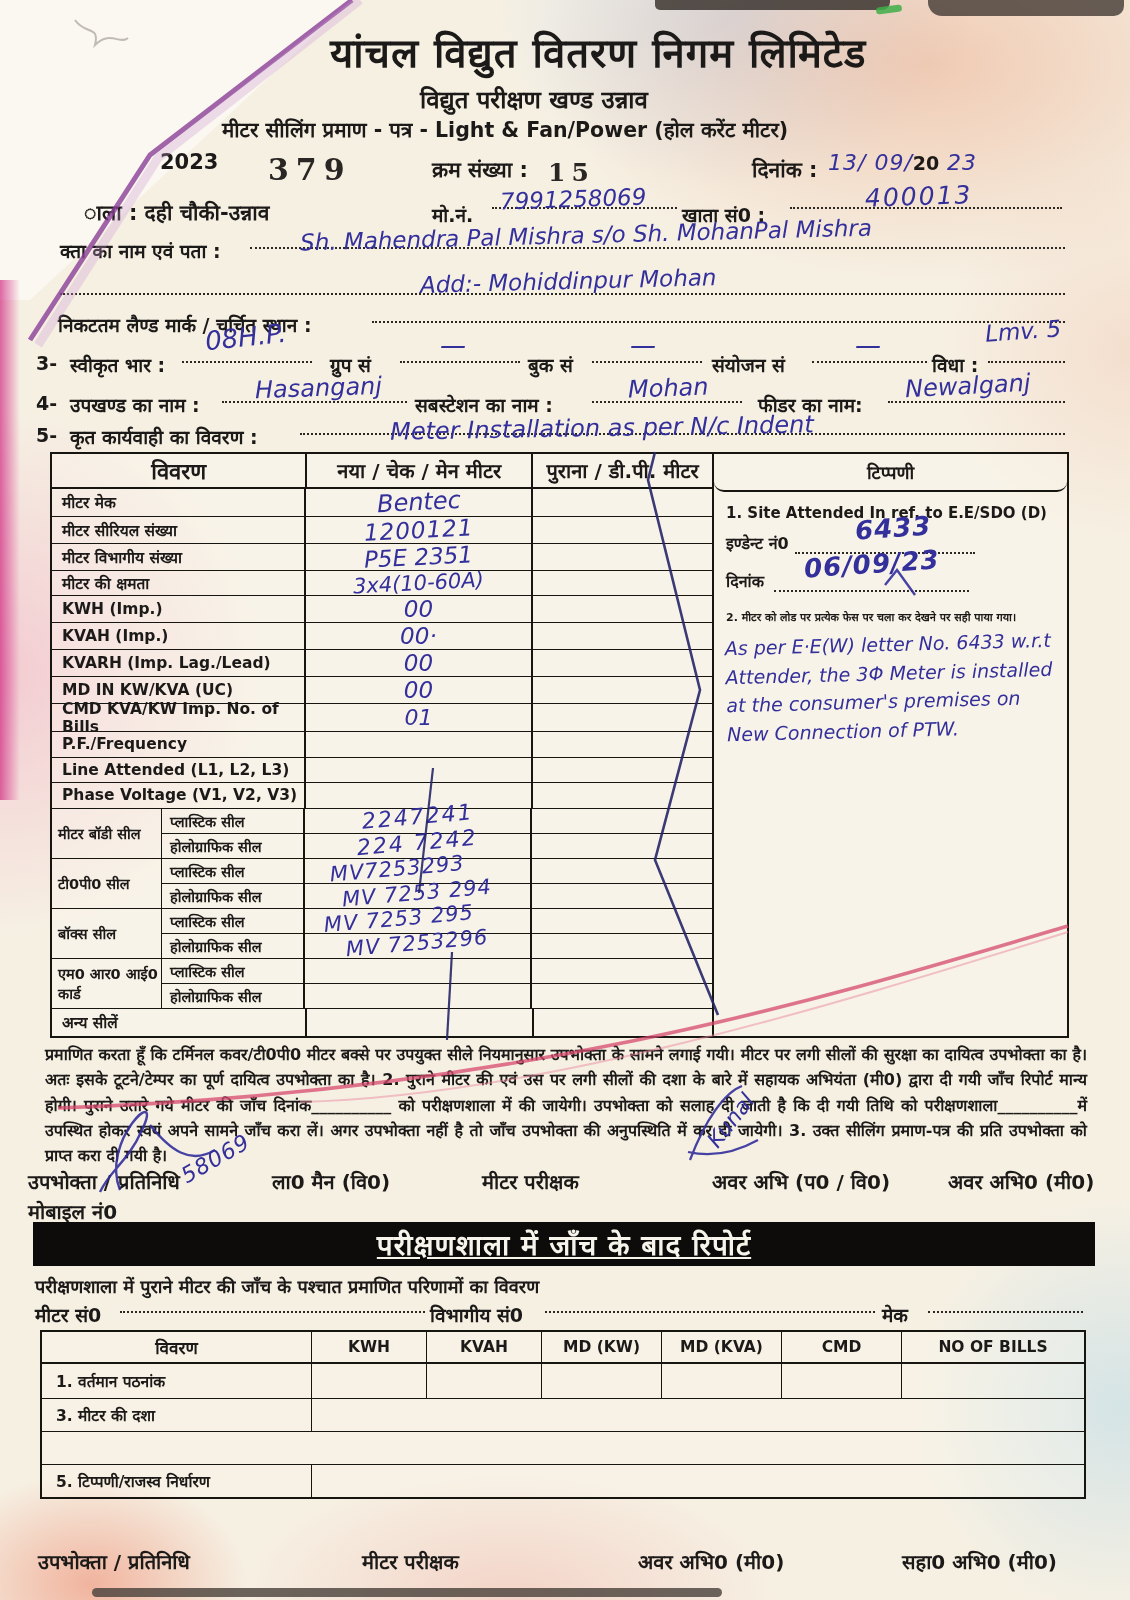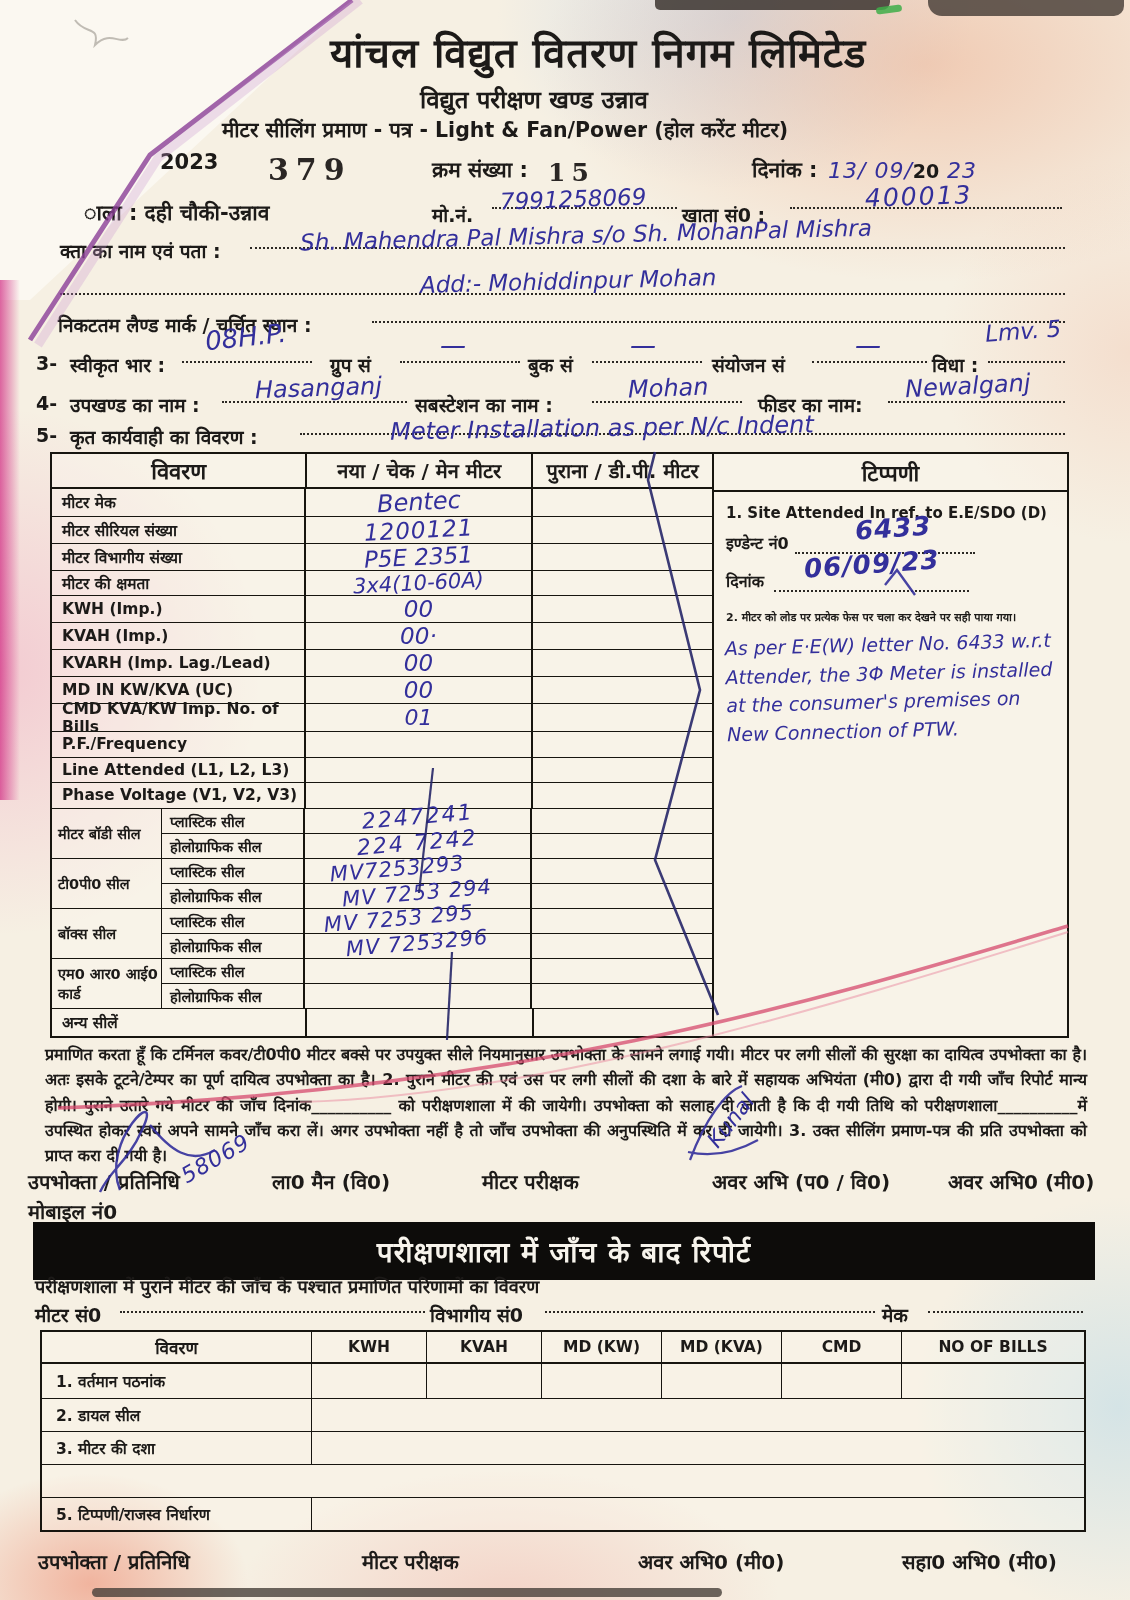--- a/index.html
+++ b/index.html
@@ -42,38 +42,38 @@
   .scol{display:flex;flex-direction:column;width:550px;}
   .srow{height:24px;display:flex;border-bottom:1.6px solid #17150f;}
   .srow:last-child{border-bottom:none;}
   .stype{width:143px;border-right:2px solid #17150f;display:flex;align-items:center;padding-left:8px;font-size:14.5px;font-weight:bold;box-sizing:border-box;}
   .sval{width:225px;border-right:2px solid #17150f;display:flex;align-items:center;justify-content:center;overflow:visible;}
   .sold{width:180px;}
   .orow{height:30px;display:flex;}
   .orow .lab{width:255px;border-right:2px solid #17150f;display:flex;align-items:center;padding-left:10px;font-size:15.5px;font-weight:bold;box-sizing:border-box;}
   .orow .val{width:225px;border-right:2px solid #17150f;}
   
-  .rm-h{height:36px;border-bottom:2.5px solid #17150f;display:flex;align-items:center;justify-content:center;font-weight:bold;font-size:22px;}
+  .rm-h{height:36px;border-bottom:2.5px solid #17150f;display:flex;align-items:center;justify-content:center;font-weight:bold;font-size:18px;border-radius:10px;}
   .rm-body{padding:8px 10px 0 12px;font-size:15px;}
   .rm-line{margin-top:10px;font-size:16px;font-weight:bold;display:flex;align-items:flex-end;}
   .hw-big{font-size:22px;letter-spacing:1px;}
   
   .t2{left:40px;top:1330px;width:1042px;border:2.4px solid #17150f;background:rgba(252,249,240,.3);}
   .t2 .hrow{display:flex;border-bottom:2px solid #17150f;height:30px;}
   .t2 .hrow>div{display:flex;align-items:center;justify-content:center;font-weight:bold;font-size:15.5px;border-right:1.8px solid #17150f;box-sizing:border-box;}
   .t2 .hrow>div:last-child{border-right:none;}
   .t2 .r1{display:flex;border-bottom:1.8px solid #17150f;height:34px;}
   .t2 .r1>div{border-right:1.8px solid #17150f;box-sizing:border-box;}
   .t2 .r1>div:last-child{border-right:none;}
   .t2 .rx{display:flex;border-bottom:1.8px solid #17150f;height:32px;}
   .t2 .rx:last-child{border-bottom:none;}
   .t2 .dlab{display:flex;align-items:center;padding-left:14px;font-size:15.5px;font-weight:bold;border-right:1.8px solid #17150f;box-sizing:border-box;}
   .w-desc{width:270px;}.w-kwh{width:115px;}.w-kvah{width:115px;}.w-mdkw{width:120px;}.w-mdkva{width:120px;}.w-cmd{width:120px;}.w-nob{flex:1;}
   svg.overlay{position:absolute;left:0;top:0;pointer-events:none;}
-  .banner{left:33px;top:1222px;width:1062px;height:58px;background:#0d0c0a;color:#f7f4ec;display:flex;align-items:center;justify-content:center;font-weight:bold;font-size:28px;letter-spacing:1px;}
+  .banner{left:33px;top:1222px;width:1062px;height:44px;background:#0d0c0a;color:#f7f4ec;display:flex;align-items:center;justify-content:center;font-weight:bold;font-size:28px;letter-spacing:1px;text-decoration:underline;}
 </style>
 </head>
 <body>
 
 <div class="page">
 
   <div class="abs corner-tri"></div>
   <div class="abs" style="left:0;top:280px;width:20px;height:520px;background:linear-gradient(to right,rgba(205,25,122,.65),rgba(205,25,122,0));"></div>
   <div class="abs" style="left:655px;top:0;width:235px;height:10px;background:#3c3530;border-radius:0 0 8px 5px;opacity:.85;"></div>
   <div class="abs" style="left:928px;top:0;width:196px;height:16px;background:#423a33;border-radius:0 0 10px 14px;opacity:.8;"></div>
@@ -82,21 +82,21 @@
 
   <div class="abs b" style="left:330px;top:24px;font-size:40px;letter-spacing:1px;">यांचल विद्युत वितरण निगम लिमिटेड</div>
   <div class="abs b" style="left:420px;top:82px;font-size:24px;">विद्युत परीक्षण खण्ड उन्नाव</div>
   <div class="abs b" style="left:222px;top:115px;font-size:20.5px;">मीटर सीलिंग प्रमाण - पत्र - Light &amp; Fan/Power (होल करेंट मीटर)</div>
 
   <div class="abs b" style="left:160px;top:150px;font-size:21px;">2023</div>
   <div class="abs stamp b" style="left:268px;top:152px;font-size:30px;letter-spacing:7px;">379</div>
   <div class="abs lbl" style="left:432px;top:155px;font-size:21px;">क्रम संख्या :</div>
   <div class="abs stamp b" style="left:548px;top:158px;font-size:25px;letter-spacing:6px;">15</div>
   <div class="abs lbl" style="left:752px;top:155px;font-size:21px;">दिनांक :</div>
-  <div class="abs" style="left:828px;top:148px;font-size:24px;margin-top:8px;">
+  <div class="abs" style="left:828px;top:148px;font-size:24px;">
     <span class="hw hw-big">13/ 09/</span><span class="b" style="font-size:19px;">20</span>&nbsp;<span class="hw hw-big">23</span>
   </div>
 
   <div class="abs lbl" style="left:84px;top:198px;font-size:21px;">ाला : दही चौकी-उन्नाव</div>
   <div class="abs lbl" style="left:432px;top:202px;">मो.नं.</div>
   <span class="abs dots" style="left:492px;top:192px;width:185px;"></span>
   <div class="abs hw" style="left:500px;top:186px;font-size:23px;transform:rotate(-2deg);">7991258069</div>
   <div class="abs lbl" style="left:682px;top:202px;">खाता सं0 :</div>
   <span class="abs dots" style="left:790px;top:192px;width:272px;"></span>
   <div class="abs hw" style="left:865px;top:182px;font-size:25px;letter-spacing:2px;transform:rotate(-2deg);">400013</div>
@@ -362,24 +362,20 @@
     <div class="r1">
       <div class="w-desc dlab" style="border-right:1.8px solid #17150f;">1. वर्तमान पठनांक</div>
       <div class="w-kwh"></div>
         <div class="w-kvah"></div>
         <div class="w-mdkw"></div>
         <div class="w-mdkva"></div>
         <div class="w-cmd"></div>
         <div class="w-nob"></div>
     </div>
     <div class="rx">
-        <div class="w-desc dlab">2. डायल सील</div>
-        <div style="flex:1;"></div>
-      </div>
-    <div class="rx">
         <div class="w-desc dlab">3. मीटर की दशा</div>
         <div style="flex:1;"></div>
       </div>
     <div class="rx">
         <div style="flex:1;"></div>
       </div>
     <div class="rx">
         <div class="w-desc dlab">5. टिप्पणी/राजस्व निर्धारण</div>
         <div style="flex:1;"></div>
       </div>

